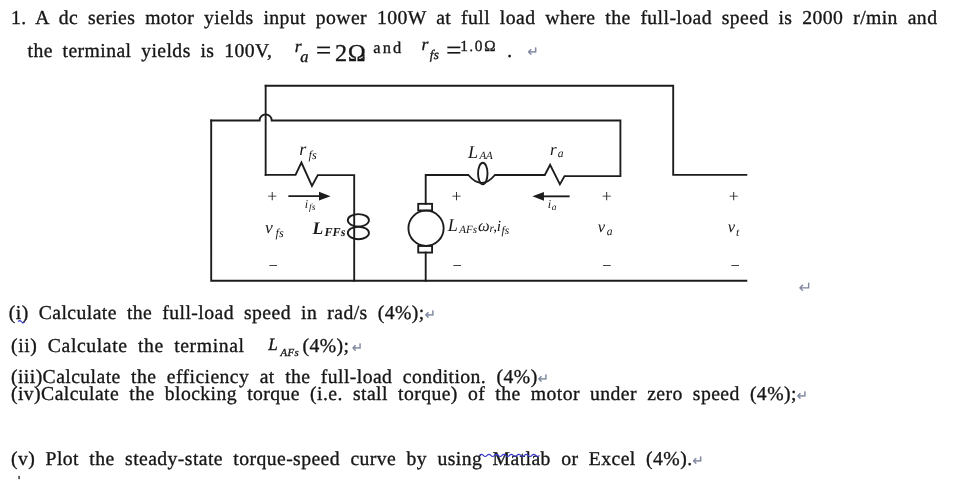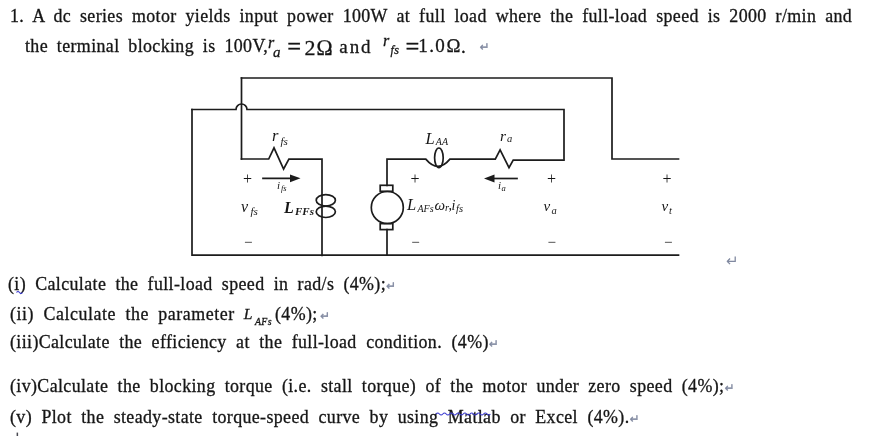--- a/index.html
+++ b/index.html
@@ -4,42 +4,42 @@
 <style>
 html,body{margin:0;padding:0;width:873px;height:436px;background:#fff;overflow:hidden}
 body{font-family:"Liberation Serif",serif;color:#161616;position:relative}
 .t{position:absolute;white-space:nowrap;line-height:1;font-size:17.9px;letter-spacing:0.38px;-webkit-text-stroke:0.3px currentColor}
 .pil{color:#8089a0;font-size:12px}
 </style>
 </head>
 <body>
 
 <div class="t" id="t1" style="left:10px;top:7.5px;word-spacing:4.09px">1. A dc series motor yields input power 100W at full load where the full-load speed is 2000 r/min and</div>
-<div class="t" id="t2" style="left:25px;top:37.5px;word-spacing:4.0px">the terminal blocking is 100V,</div>
+<div class="t" id="t2" style="left:25px;top:37.5px;word-spacing:4.0px">the terminal yields is 100V,</div>
 <span class="t" style="left:268px;top:34.6px;font-size:16px;font-style:italic">r</span>
 <span class="t" style="left:273px;top:44.6px;font-size:15px;font-style:italic">a</span>
 <span class="t" id="eq1" style="left:287.3px;top:34.7px;font-size:24.5px">=</span>
 <span class="t" style="left:304.5px;top:36.5px;font-size:22px">2Ω</span>
 <span class="t" style="left:328px;top:36.5px;font-size:17.9px">,</span>
-<span class="t" style="left:339.3px;top:36.5px;font-size:19px;letter-spacing:1.9px">and</span>
+<span class="t" style="left:339.3px;top:36.5px;font-size:15px;letter-spacing:1.9px">and</span>
 <span class="t" style="left:383.1px;top:33.4px;font-size:16px;font-style:italic">r</span>
 <span class="t" style="left:390.6px;top:44px;font-size:12px;font-style:italic">fs</span>
 <span class="t" id="eq2" style="left:405.6px;top:35.4px;font-size:24.5px">=</span>
-<span class="t" style="left:418.3px;top:36.4px;font-size:19px;letter-spacing:1.4px">1.0Ω</span>
+<span class="t" style="left:418.3px;top:36.4px;font-size:14px;letter-spacing:1.4px">1.0Ω</span>
 <span class="t" style="left:461px;top:37px;font-size:19px">.</span>
 <span class="t pil" style="left:479.5px;top:41px">↵</span>
 
 <div class="t" id="q1" style="left:8px;top:276px;word-spacing:4.35px">(i) Calculate the full-load speed in rad/s (4%);<span class="pil">↵</span></div>
-<div class="t" id="q2" style="left:10px;top:305.5px;word-spacing:4.4px;letter-spacing:0.55px">(ii) Calculate the parameter</div>
+<div class="t" id="q2" style="left:10px;top:305.5px;word-spacing:4.4px;letter-spacing:0.55px">(ii) Calculate the terminal</div>
 <span class="t" style="left:243.8px;top:305.9px;font-size:15.6px;font-style:italic">L</span>
 <span class="t" style="left:255px;top:317px;font-size:9.8px;font-style:italic">AFs</span>
 <span class="t" style="left:275px;top:305.5px;font-size:17.9px;letter-spacing:0.38px">(4%);</span>
 <span class="t pil" style="left:320px;top:310px">↵</span>
 <div class="t" id="q3" style="left:10px;top:334px;word-spacing:4.61px">(iii)Calculate the efficiency at the full-load condition. (4%)<span class="pil">↵</span></div>
-<div class="t" id="q4" style="left:10px;top:378px;word-spacing:4.39px">(iv)Calculate the blocking torque (i.e. stall torque) of the motor under zero speed (4%);<span class="pil">↵</span></div>
+<div class="t" id="q4" style="left:10px;top:350px;word-spacing:4.39px">(iv)Calculate the blocking torque (i.e. stall torque) of the motor under zero speed (4%);<span class="pil">↵</span></div>
 <div class="t" id="q5" style="left:10px;top:409px;word-spacing:4.59px">(v) Plot the steady-state torque-speed curve by using Matlab or Excel (4%).<span class="pil">↵</span></div>
 
 <svg width="873" height="436" style="position:absolute;left:0;top:0" fill="none" stroke="none">
 <g stroke="#1c1c1c" stroke-width="1.7" fill="none" stroke-linecap="square" stroke-linejoin="miter">
 
   <path d="M241.5,78 H612 V159 H678.5"></path>
 
   <path d="M192,109.5 V255.2 H678.5"></path>
 
   <path d="M192,109.5 H236 A5.5,5.5 0 0 1 247,109.5 H564 V159"></path>

